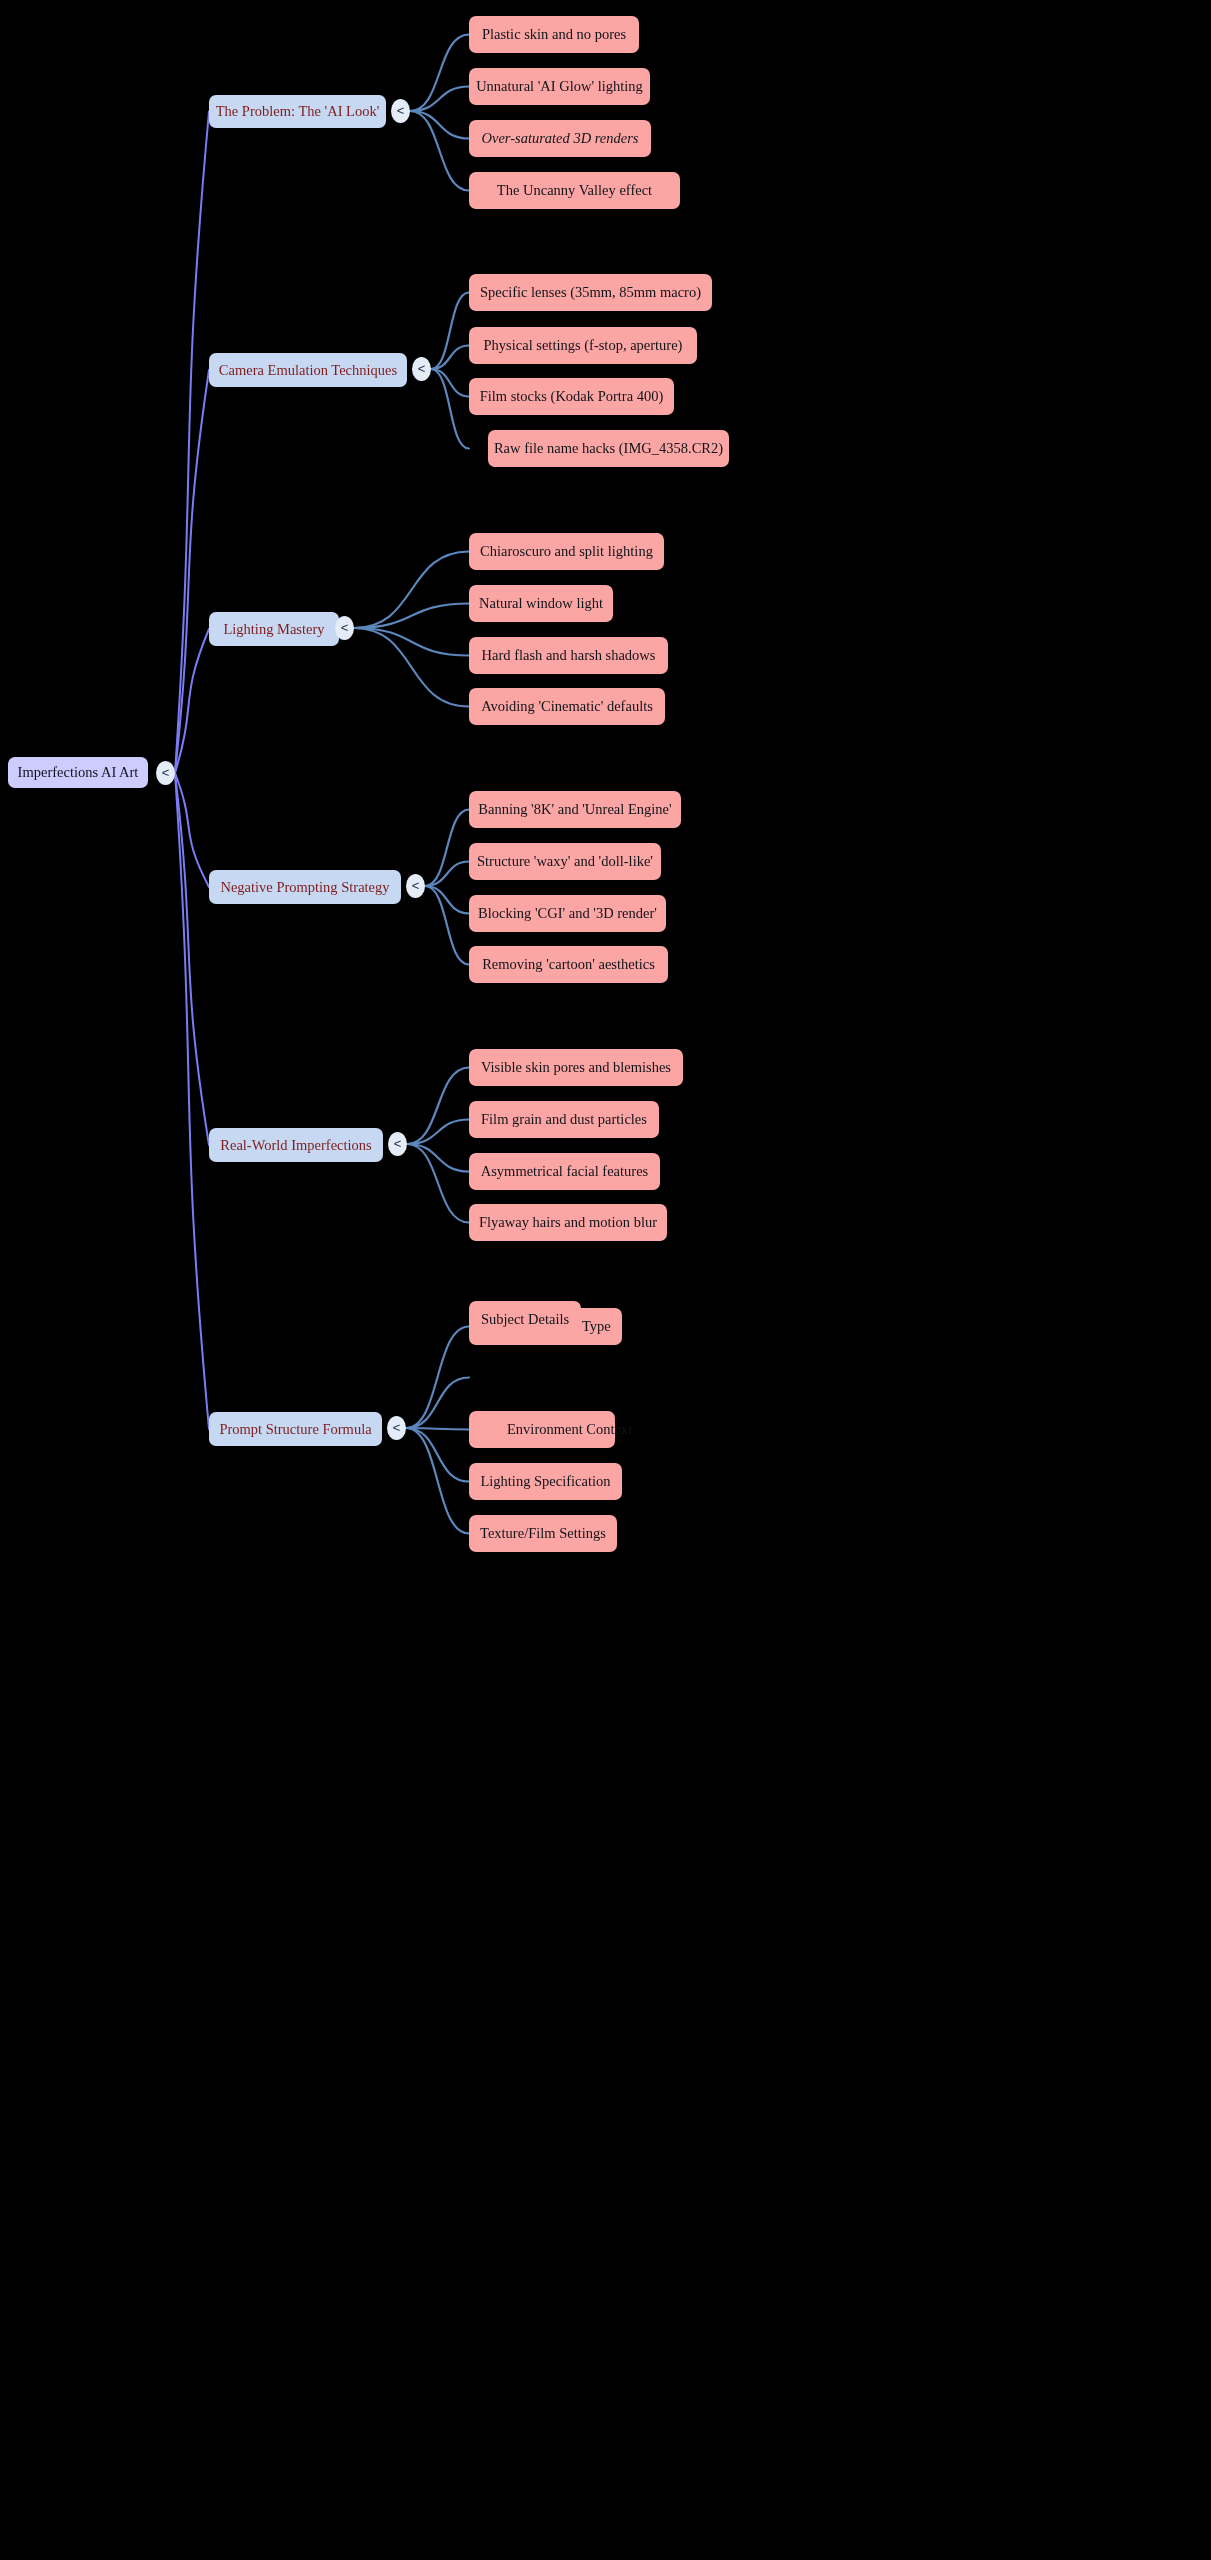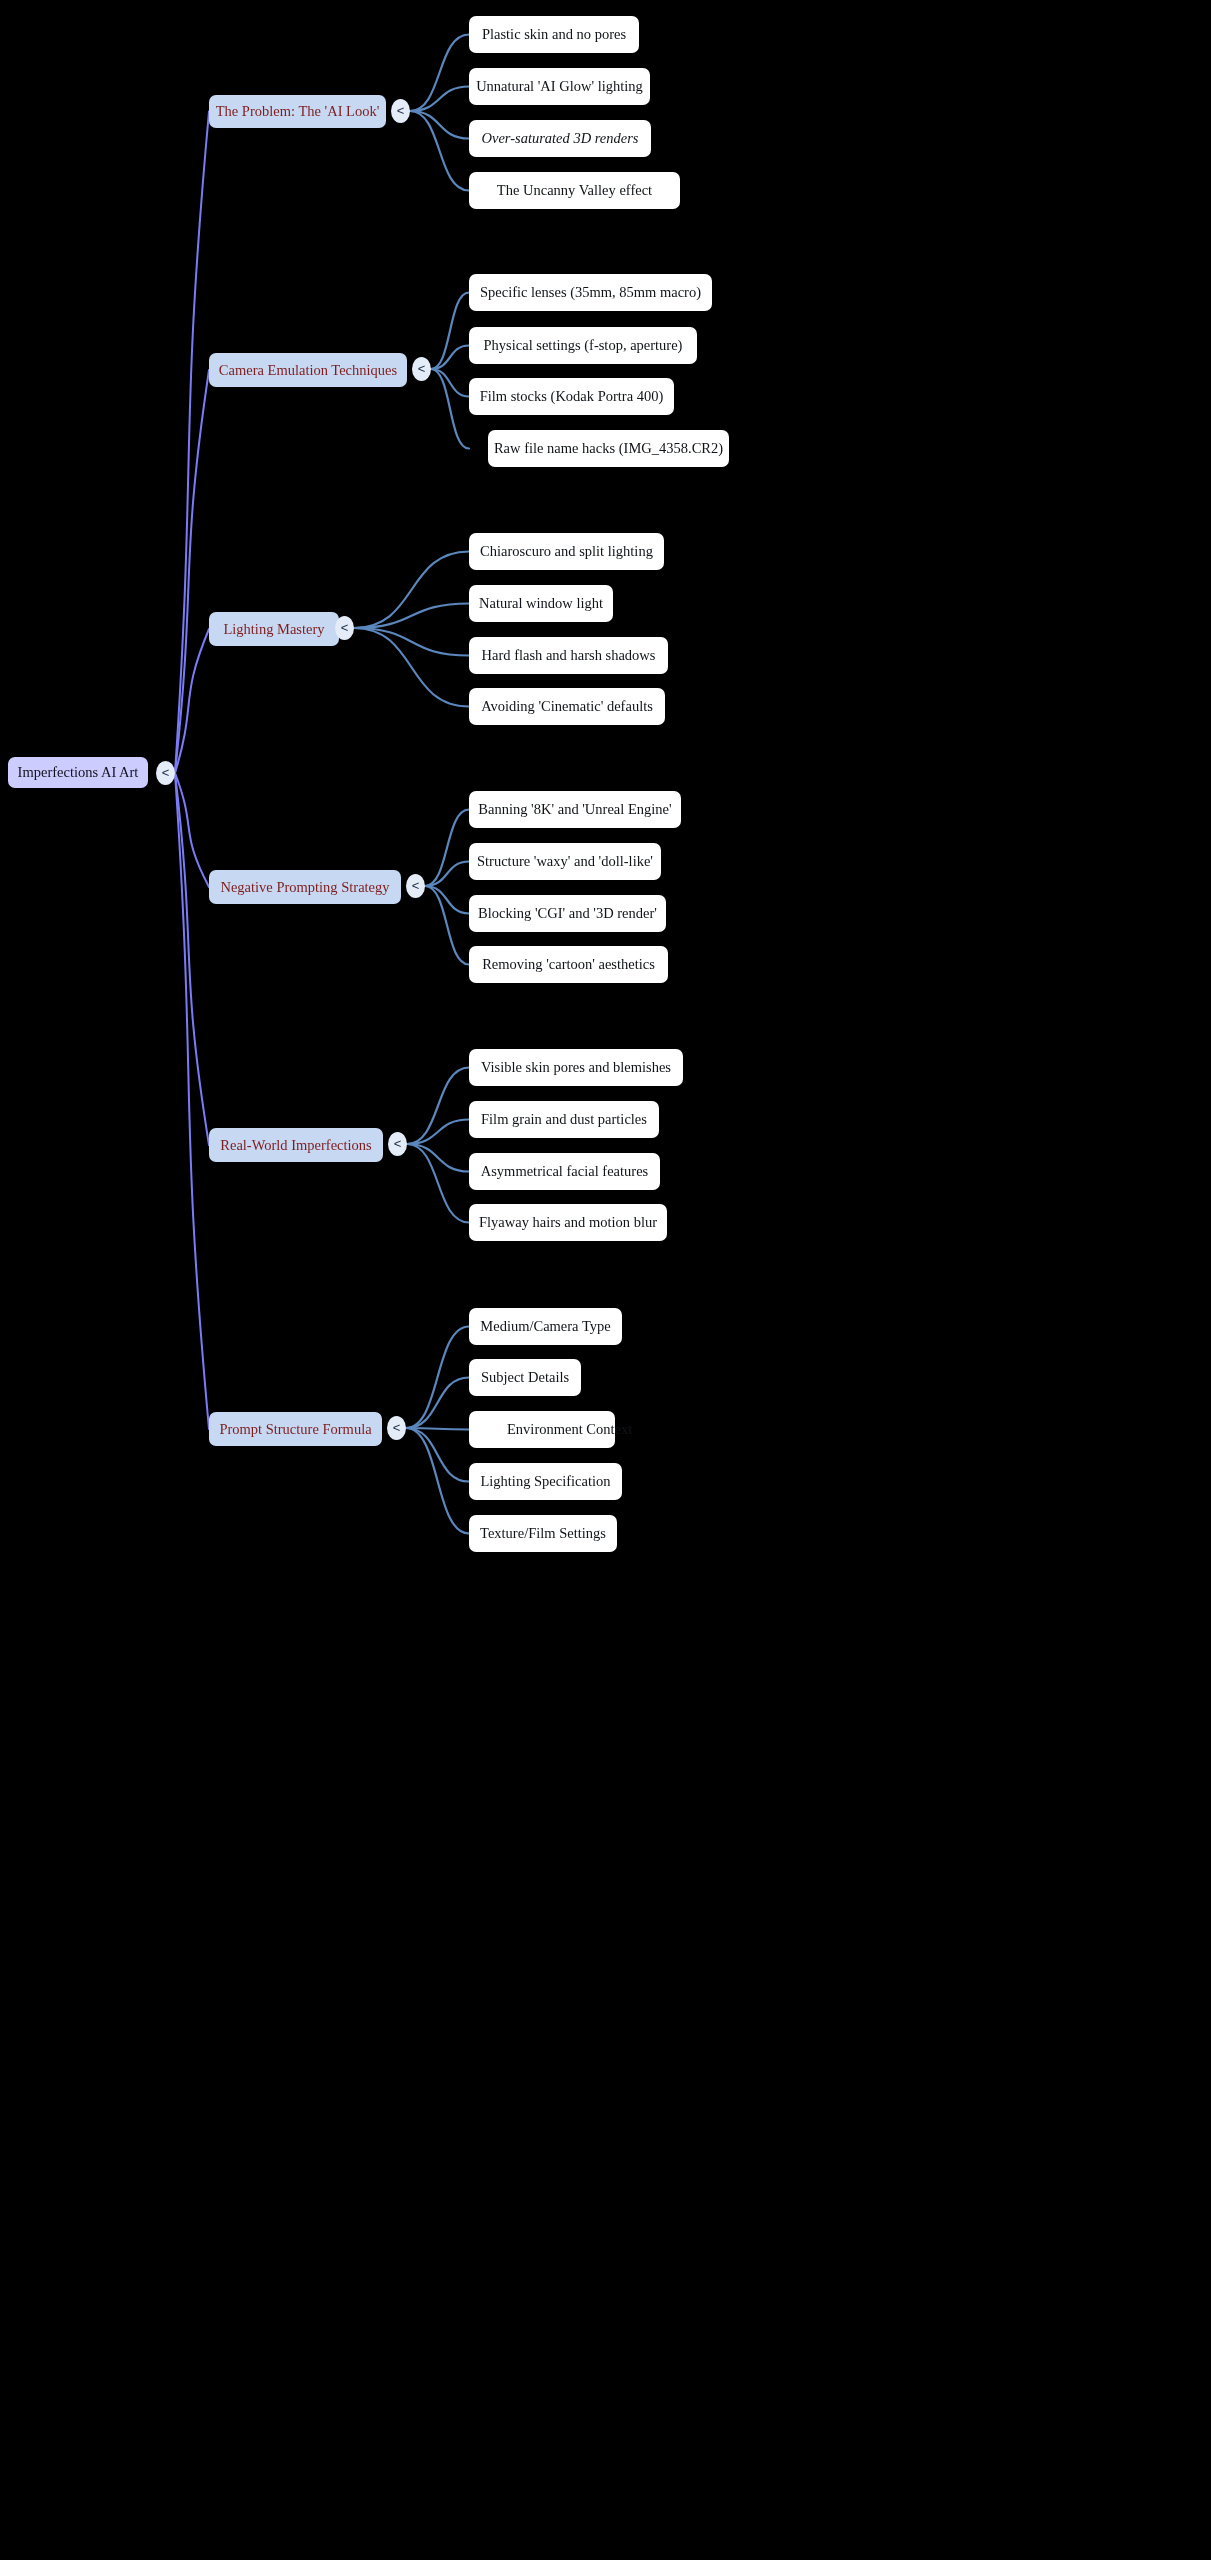--- a/index.html
+++ b/index.html
@@ -6,21 +6,21 @@
   html,body{margin:0;padding:0;background:#000;}
   body{width:1211px;height:2560px;position:relative;overflow:hidden;
        font-family:"Liberation Serif","DejaVu Serif",serif;}
   #stage{position:absolute;left:0;top:0;width:1211px;height:2560px;}
   svg#edges{position:absolute;left:0;top:0;width:1211px;height:2560px;overflow:visible;}
   .node{position:absolute;box-sizing:border-box;display:flex;align-items:center;
         border-radius:7px;white-space:nowrap;}
   .node .lbl{display:block;width:100%;text-align:center;line-height:1;}
   .root{background:#ccccff;color:#131320;font-size:14.5px;border-radius:7px;}
   .branch{background:#c7d8f2;color:#7f1d1d;font-size:14.5px;border-radius:7px;}
-  .leaf{background:#ffffff;color:#101418;font-size:14.5px;border-radius:7px;}
+  .leaf{background:#fca5a5;color:#101418;font-size:14.5px;border-radius:7px;}
   .collapse{position:absolute;width:19px;height:24px;border-radius:50%;
      background:#e3ecf7;color:#1b2a44;font-size:13px;line-height:24px;
      text-align:center;font-family:"Liberation Sans",sans-serif;}
 </style>
 </head>
 <body>
 
 <div id="stage">
   <svg id="edges" viewBox="0 0 1211 2560" preserveAspectRatio="none">
       <path d="M 175 773 C 197 442.25, 179 442.25, 209 111.5" fill="none" stroke="#7b7bf5" stroke-width="2" stroke-linecap="round"></path>
@@ -140,21 +140,21 @@
       <div class="node leaf" style="left: 469px; top: 1204px; width: 198px; height: 37px;">
         <span class="lbl">Flyaway hairs and motion blur</span>
       </div>
       <div class="node branch" style="left: 209px; top: 1412px; width: 173px; height: 34px;">
         <span class="lbl">Prompt Structure Formula</span>
       </div>
       <div class="collapse" style="left: 387px; top: 1416px;">&lt;</div>
       <div class="node leaf" style="left: 469px; top: 1308px; width: 153px; height: 37px;">
         <span class="lbl">Medium/Camera Type</span>
       </div>
-      <div class="node leaf" style="left: 469px; top: 1359px; width: 112px; height: 37px;">
+      <div class="node leaf" style="left: 469px; top: 1301px; width: 112px; height: 37px;">
         <span class="lbl">Subject Details</span>
       </div>
       <div class="node leaf" style="left: 469px; top: 1411px; width: 146px; height: 37px; padding-left: 38px;">
         <span class="lbl">Environment Context</span>
       </div>
       <div class="node leaf" style="left: 469px; top: 1463px; width: 153px; height: 37px;">
         <span class="lbl">Lighting Specification</span>
       </div>
       <div class="node leaf" style="left: 469px; top: 1515px; width: 148px; height: 37px;">
         <span class="lbl">Texture/Film Settings</span>

